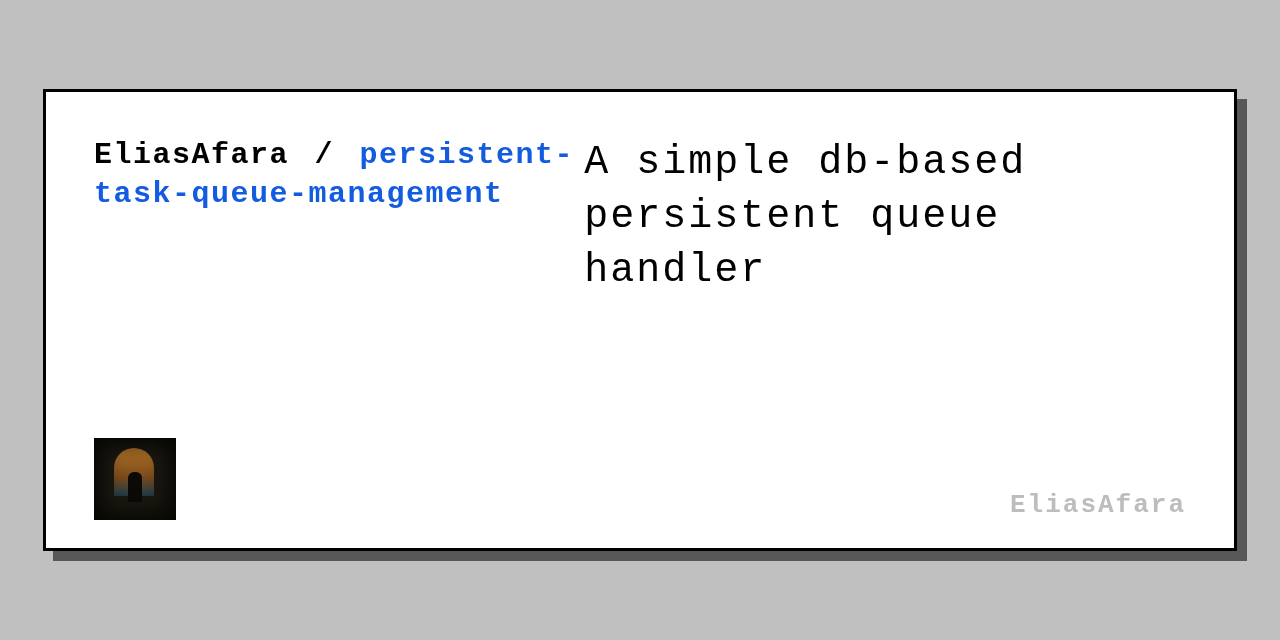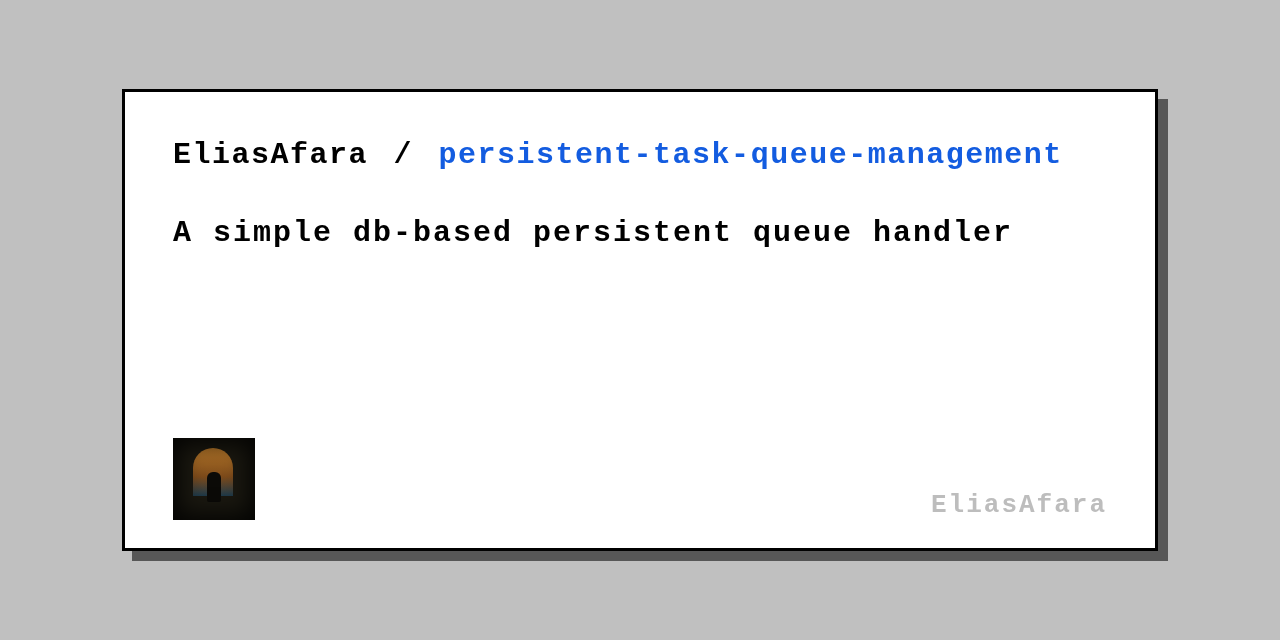--- a/index.html
+++ b/index.html
@@ -5,47 +5,45 @@
   * { box-sizing: border-box; margin: 0; padding: 0; }
   html, body { width: 1280px; height: 640px; }
   body {
     background: #c0c0c0;
     font-family: "Courier New", monospace;
     display: flex;
     align-items: center;
     justify-content: center;
   }
   .card {
-    width: 1036px;
+    width: 1194px;
     height: 462px;
     background: #ffffff;
     border: 3px solid #000000;
     box-shadow: 10px 10px 0 0 rgba(0,0,0,0.55);
     padding: 44px 48px 28px 48px;
     display: flex;
-    flex-direction: column;
+    flex-direction: row;
     position: relative;
   }
   .title-line {
     font-size: 30px;
     font-weight: bold;
     letter-spacing: 1.5px;
     line-height: 1.3;
     color: #000;
   }
   .title-line .owner { color: #000; }
   .title-line .sep { color: #000; margin: 0 6px; font-weight: bold; }
   .title-line .repo { color: #135ce0; }
   .desc {
-    margin-top: 38px;
-    font-size: 30px;
+    font-size: 40px;
     letter-spacing: 2px;
     color: #000;
     line-height: 1.35;
-    font-weight: bold;
   }
   .footer-row {
     position: absolute;
     left: 48px;
     right: 48px;
     bottom: 28px;
     display: flex;
     align-items: flex-end;
     justify-content: space-between;
   }

